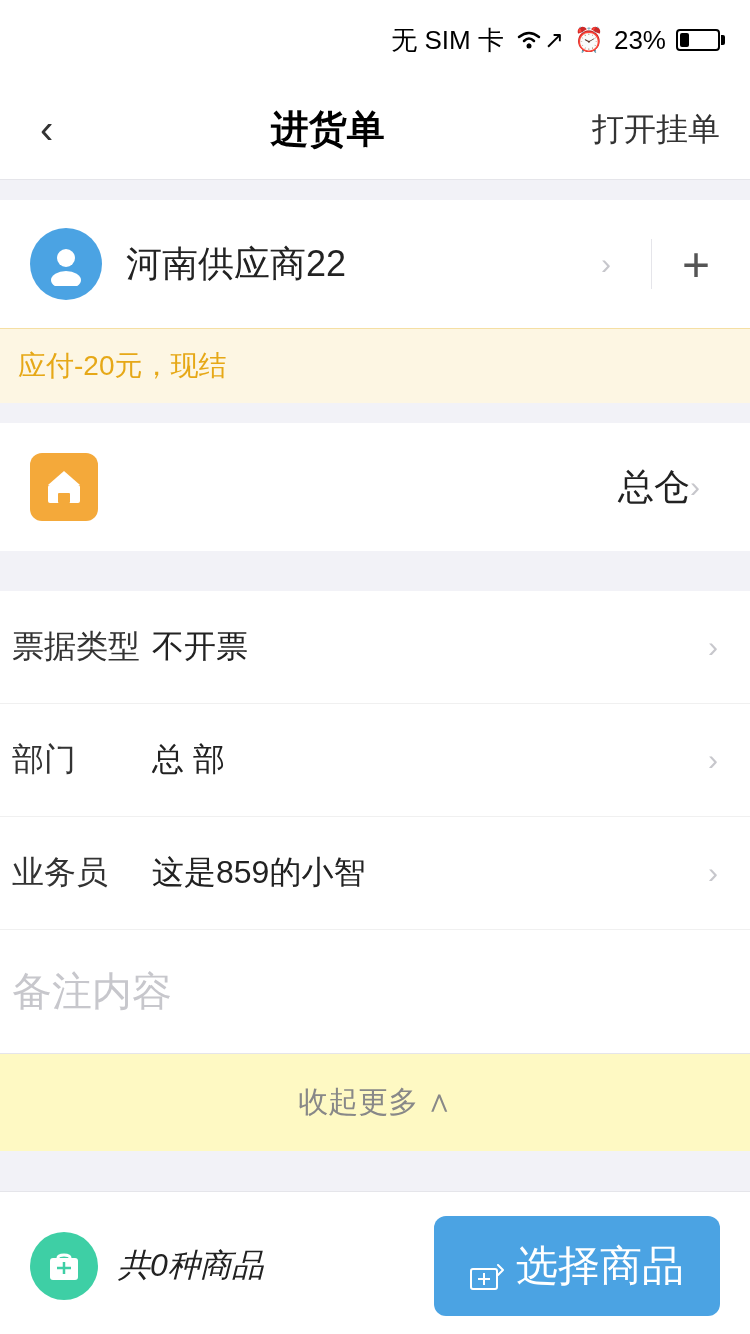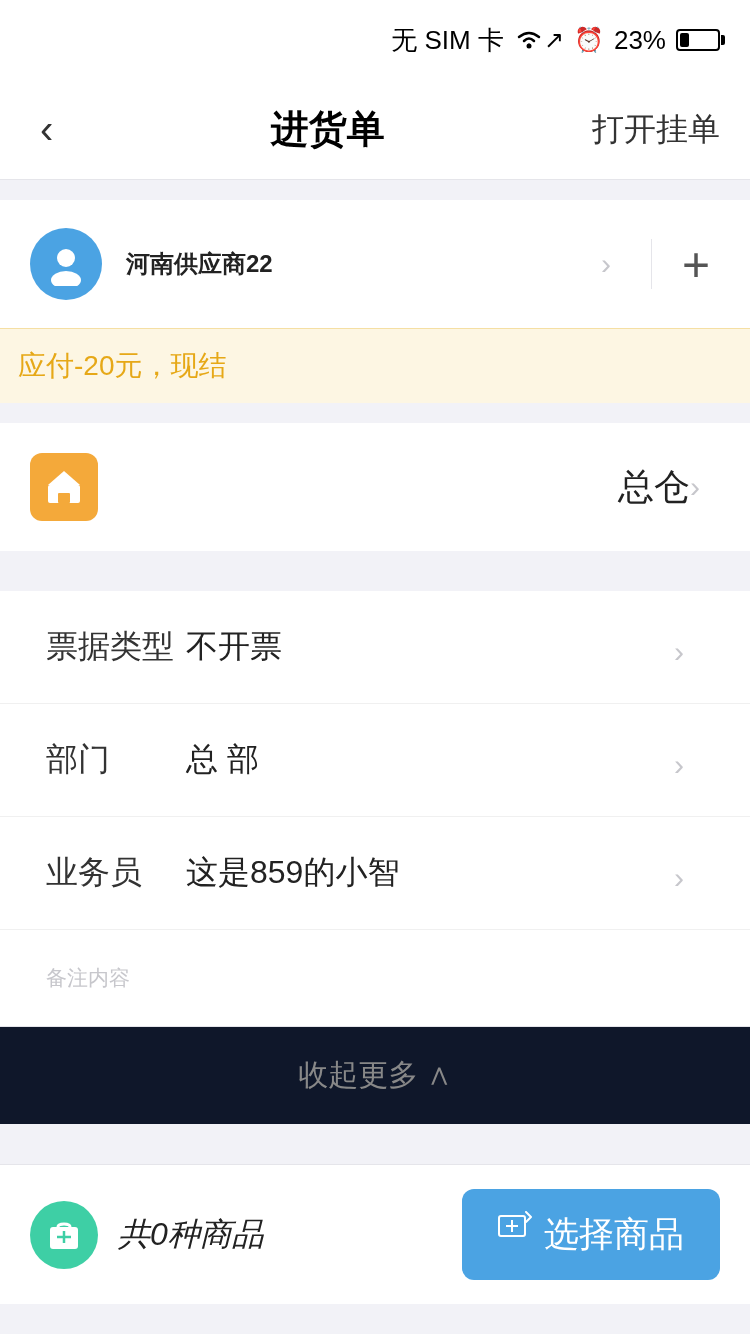--- a/index.html
+++ b/index.html
@@ -97,23 +97,22 @@
     .supplier-avatar {
       width: 72px; height: 72px; border-radius: 50%;
       background: #4ba3e3;
       display: flex; align-items: center; justify-content: center;
       margin-right: 24px;
       flex-shrink: 0;
     }
     .supplier-avatar svg { width: 44px; height: 44px; }
     .supplier-name {
       flex: 1;
-      font-size: 24px;
+      font-size: 36px;
       color: #222;
-      font-weight: bold;
     }
     .chevron-right {
       color: #c7c7cc;
       font-size: 30px;
       margin-right: 20px;
     }
     .plus-btn {
       font-size: 48px;
       color: #555;
       cursor: pointer;
@@ -156,48 +155,48 @@
       color: #222;
     }
 
     
     .form-section {
       background: #fff;
       margin-top: 20px;
     }
     .form-row {
       display: flex;
-      align-items: flex-end;
-      padding: 34px 46px;
+      align-items: center;
+      padding: 34px 12px;
       border-bottom: 1px solid #f0f0f0;
       background: #fff;
     }
     .form-row:last-child {
       border-bottom: none;
     }
     .form-label {
       font-size: 32px;
       color: #333;
       width: 140px;
       flex-shrink: 0;
     }
     .form-value {
       flex: 1;
       font-size: 32px;
       color: #222;
     }
     .form-placeholder {
       flex: 1;
-      font-size: 21px;
+      font-size: 40px;
       color: #c7c7cc;
     }
 
     
     .collapse-row {
-      background: #0f172a;
+      background: #fef9c3;
       display: flex;
       align-items: center;
       justify-content: center;
       padding: 28px 42px;
       margin-top: 0;
       border-top: 1px solid #e5e5ea;
     }
     .collapse-text {
       font-size: 30px;
       color: #888;
@@ -220,25 +219,25 @@
     }
     .product-count {
       flex: 1;
       font-size: 32px;
       color: #222;
       font-style: italic;
     }
     .select-btn {
       background: #4ba3e3;
       color: #fff;
-      font-size: 35px;
+      font-size: 42px;
       border-radius: 12px;
       padding: 22px 36px;
       display: flex;
-      align-items: flex-start;
+      align-items: flex-end;
       gap: 12px;
       cursor: pointer;
       border: none;
     }
 
     
     .bottom-fill {
       background: #f2f2f7;
       flex: 1;
       min-height: 300px;

